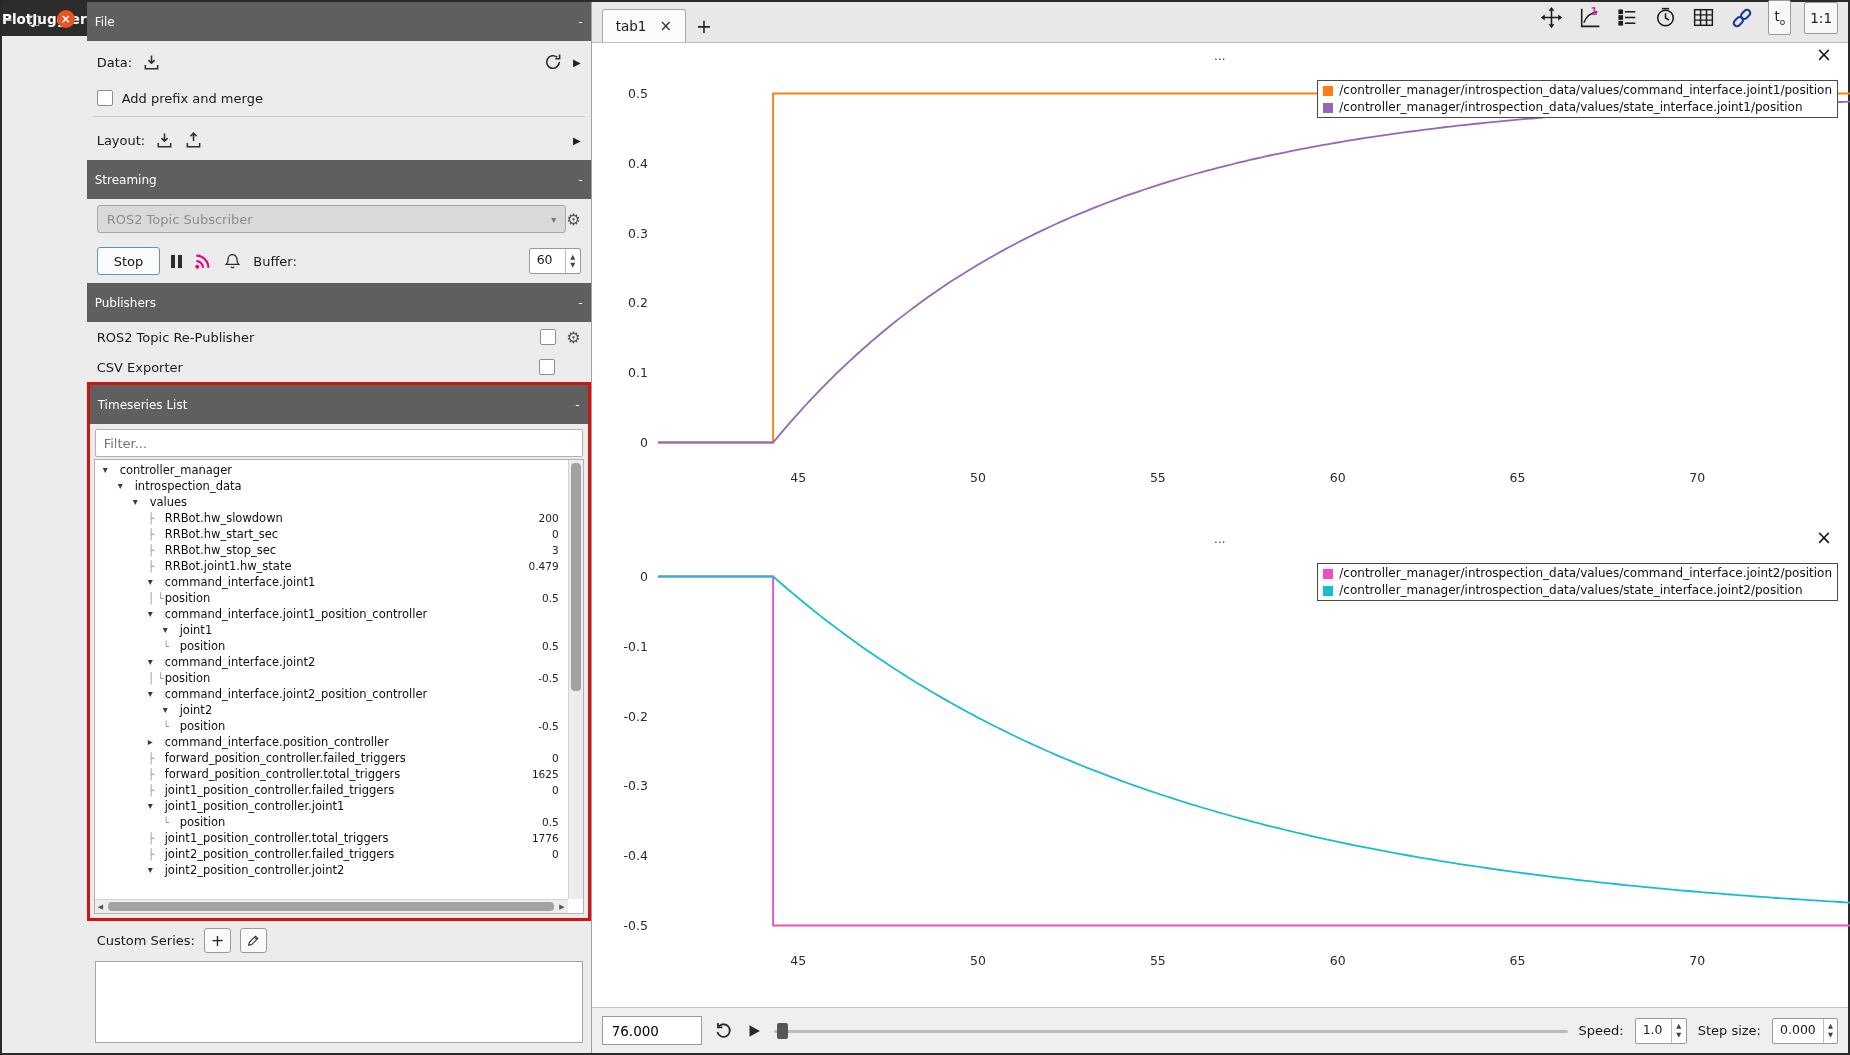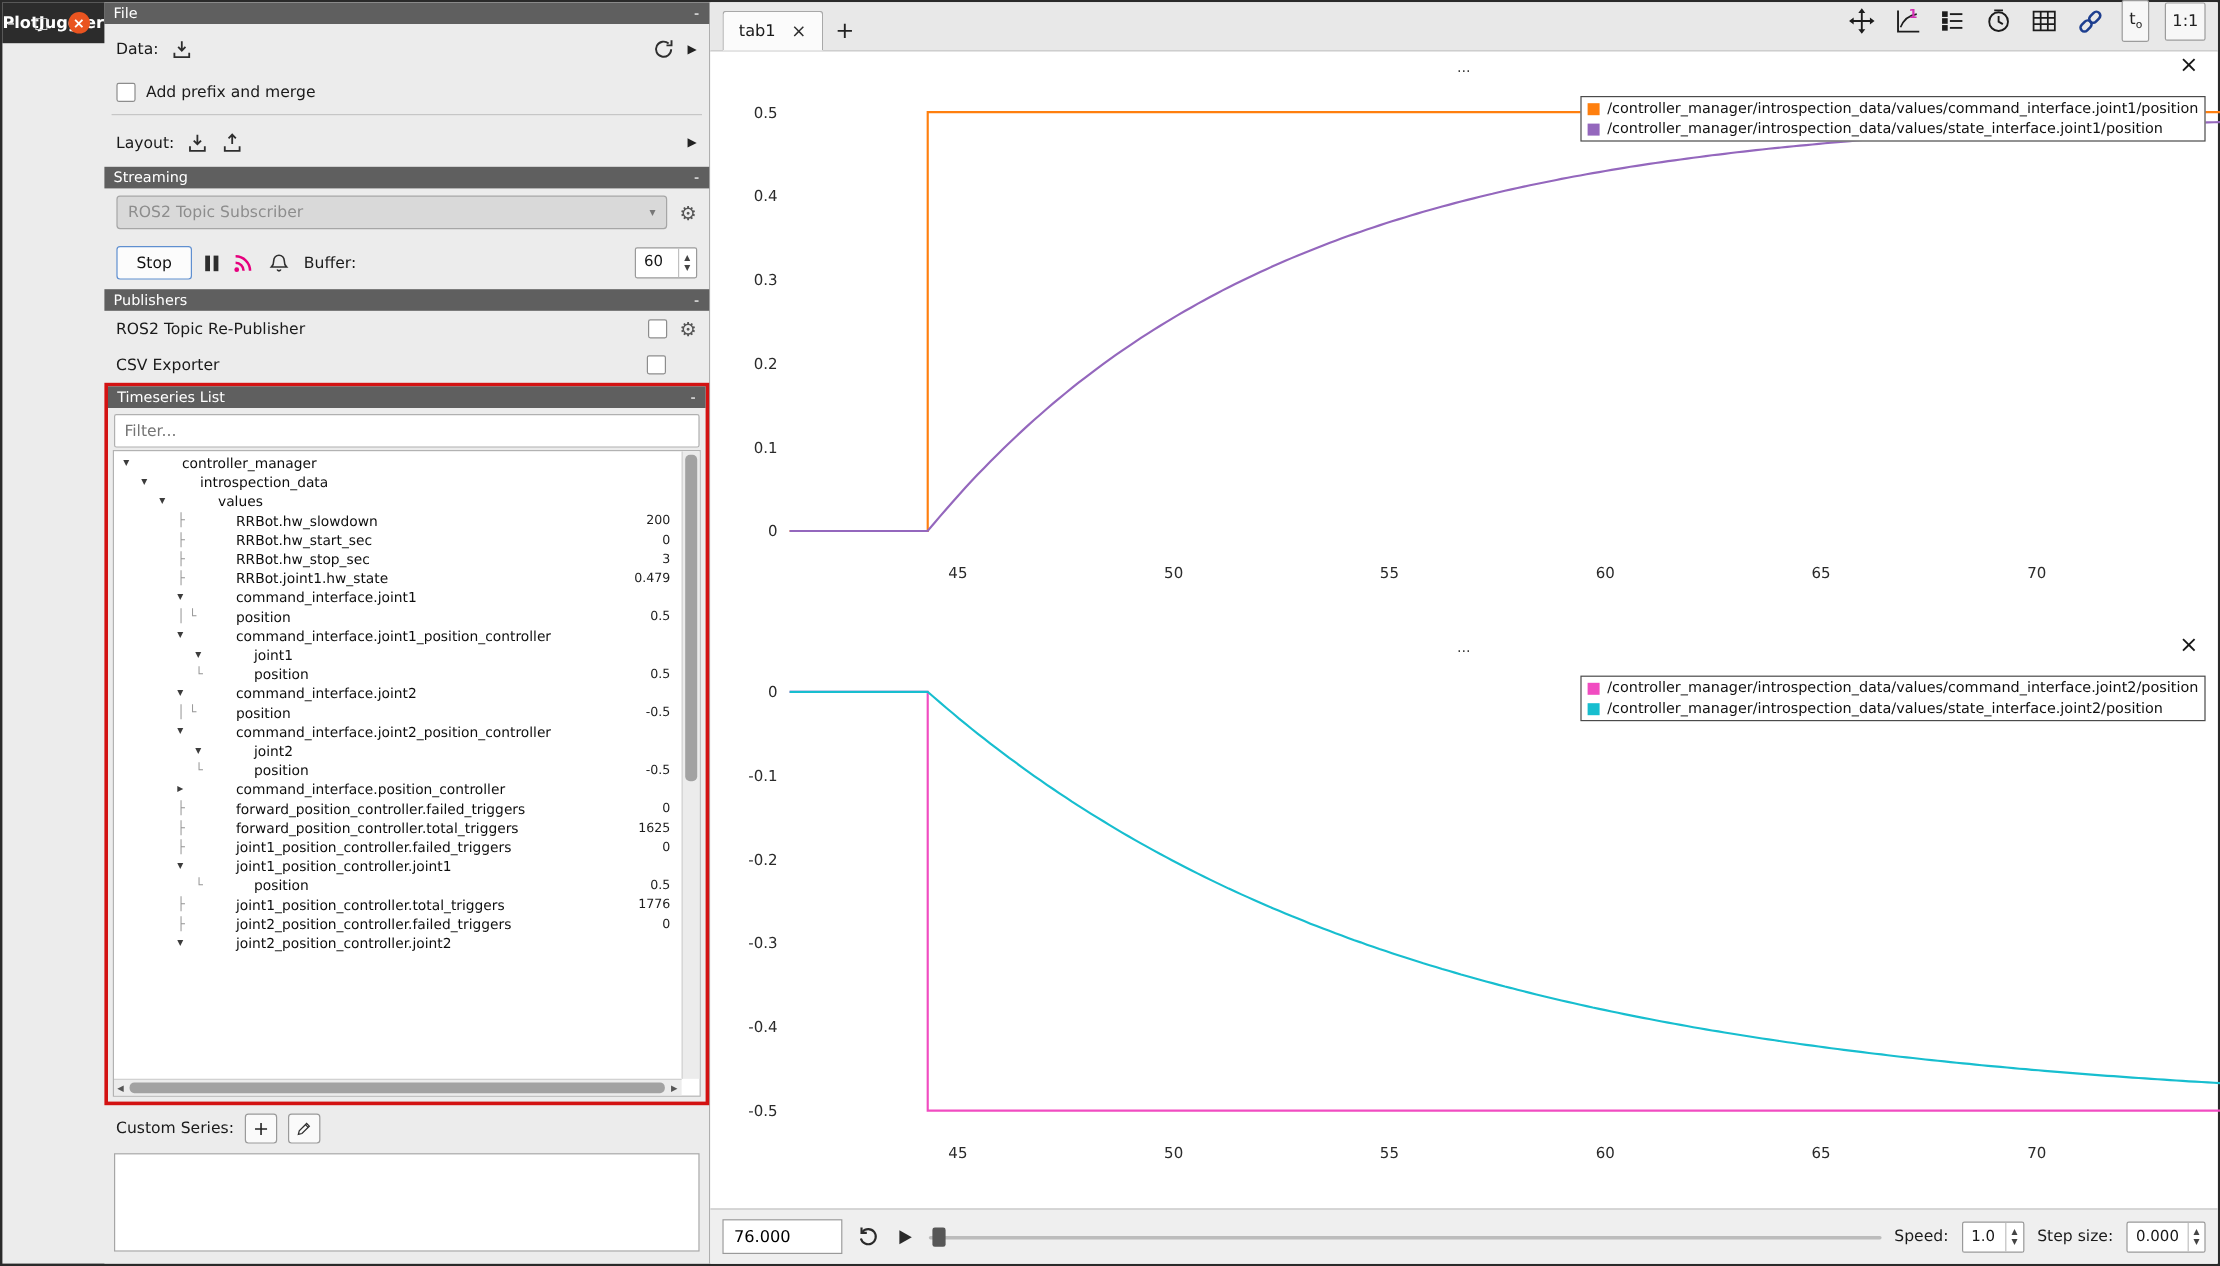--- a/index.html
+++ b/index.html
@@ -15,34 +15,34 @@
   .close-btn { width:18px; height:18px; border-radius:50%; background:#e95420; color:#fff;
     display:flex; align-items:center; justify-content:center; font-size:12px; }
   .menubar { height:28px; background:#2f2f2f; color:#e6e6e6; display:flex; align-items:center; font-size:13px; flex:none; }
   .menu-item { padding:0 12px; height:100%; display:flex; align-items:center; }
 
   .content { flex:1; min-height:0; display:flex; }
 
   
   .sidebar { width:505px; flex:none; background:#ececec; border-right:1px solid #a0a0a0;
     display:flex; flex-direction:column; min-height:0; }
-  .section-header { height:18px; flex:none; background:#5f5f5f; color:#fff; font-size:12px;
+  .section-header { height:39px; flex:none; background:#5f5f5f; color:#fff; font-size:12px;
     display:flex; align-items:center; justify-content:space-between; padding:0 8px; }
   .row { display:flex; align-items:center; padding:0 10px; flex:none; }
   .bold { font-weight:normal; }
   .data-row { height:42px; gap:10px; }
   .prefix-row { height:30px; gap:9px; }
   .hr { border-top:1px solid #c6c6c6; margin:3px 6px; flex:none; }
   .layout-row { height:40px; gap:10px; }
   .flex1 { flex:1; }
   .arrow-right { font-size:10px; color:#222; }
   .icon-btn { display:flex; align-items:center; justify-content:center; }
   .checkbox { width:16px; height:16px; flex:none; background:#fff; border:1px solid #8d8d8d; border-radius:2px; }
   .checkbox.checked::after { content:""; display:block; width:9px; height:9px; margin:2.5px; background:#2e2e2e; border-radius:1px; }
-  .combo-row { height:40px; gap:10px; }
+  .combo-row { height:40px; gap:0; }
   .combo { flex:1; height:28px; background:#d9d9d9; border:1px solid #a6a6a6; border-radius:3px;
     display:flex; align-items:center; justify-content:space-between; padding:0 9px; color:#8d8d8d; }
   .combo-arrow { color:#777; font-size:10px; }
   .gear { font-size:16px; color:#555; }
   .stop-row { height:44px; gap:11px; }
   .stop-btn { height:28px; padding:0 16px; background:#fcfcfc; border:1px solid #5f8fd0; border-radius:3px;
     font-size:13px; color:#111; font-family:inherit; }
   .pause-icon { display:flex; gap:3px; }
   .pause-icon i { display:block; width:4px; height:13px; background:#2d2d2d; }
   .spinbox { display:flex; align-items:stretch; background:#fff; border:1px solid #9a9a9a; height:26px; border-radius:2px; }
@@ -56,21 +56,21 @@
   .timeseries-panel { flex:1; min-height:0; display:flex; flex-direction:column; border:3px solid #d31212; }
   .filter-input { margin:5px 5px 2px; height:28px; flex:none; border:1px solid #b0b0b0; background:#fff;
     padding:0 8px; font-size:13px; font-family:inherit; border-radius:2px; }
   .counts-row { height:36px; flex:none; display:flex; align-items:center; gap:8px; padding:0 10px; font-size:13px; }
   .tree-wrap { flex:1; min-height:0; margin:0 4px 4px; background:#fff; border:1px solid #b2b2b2; position:relative; overflow:hidden; }
   .tree { position:absolute; top:0; left:0; right:15px; bottom:14px; overflow:hidden; padding-top:2px; }
   .tree-row { position:relative; height:16px; line-height:16px; display:flex; align-items:center; gap:4px;
     white-space:nowrap; font-size:11.5px; }
   .tree-glyph { width:13px; flex:none; font-size:10px; color:#3c3c3c; }
   .tree-glyph.line { color:#979797; font-size:10.5px; }
-  .tree-label { color:#0e0e0e;margin-left:32px; }
+  .tree-label { color:#0e0e0e; }
   .tree-value { position:absolute; right:9px; font-size:10.5px; color:#1d1d1d; }
   .vscroll { position:absolute; top:0; right:0; bottom:14px; width:15px; background:#ececec; border-left:1px solid #d2d2d2; }
   .vthumb { position:absolute; top:3px; left:2px; right:2px; height:52%; background:#a2a2a2; border-radius:4px; }
   .hscroll { position:absolute; left:0; right:15px; bottom:0; height:14px; background:#ececec; border-top:1px solid #d2d2d2;
     display:flex; align-items:center; }
   .scroll-arrow { font-size:7px; color:#555; padding:0 3px; }
   .hthumb { flex:1; height:9px; margin:0 2px; background:#a2a2a2; border-radius:4px; }
 
   .custom-row { height:38px; flex:none; display:flex; align-items:center; gap:9px; padding:0 10px; font-size:13px; }
   .small-btn { width:27px; height:25px; border:1px solid #9a9a9a; background:#fafafa; border-radius:3px;

